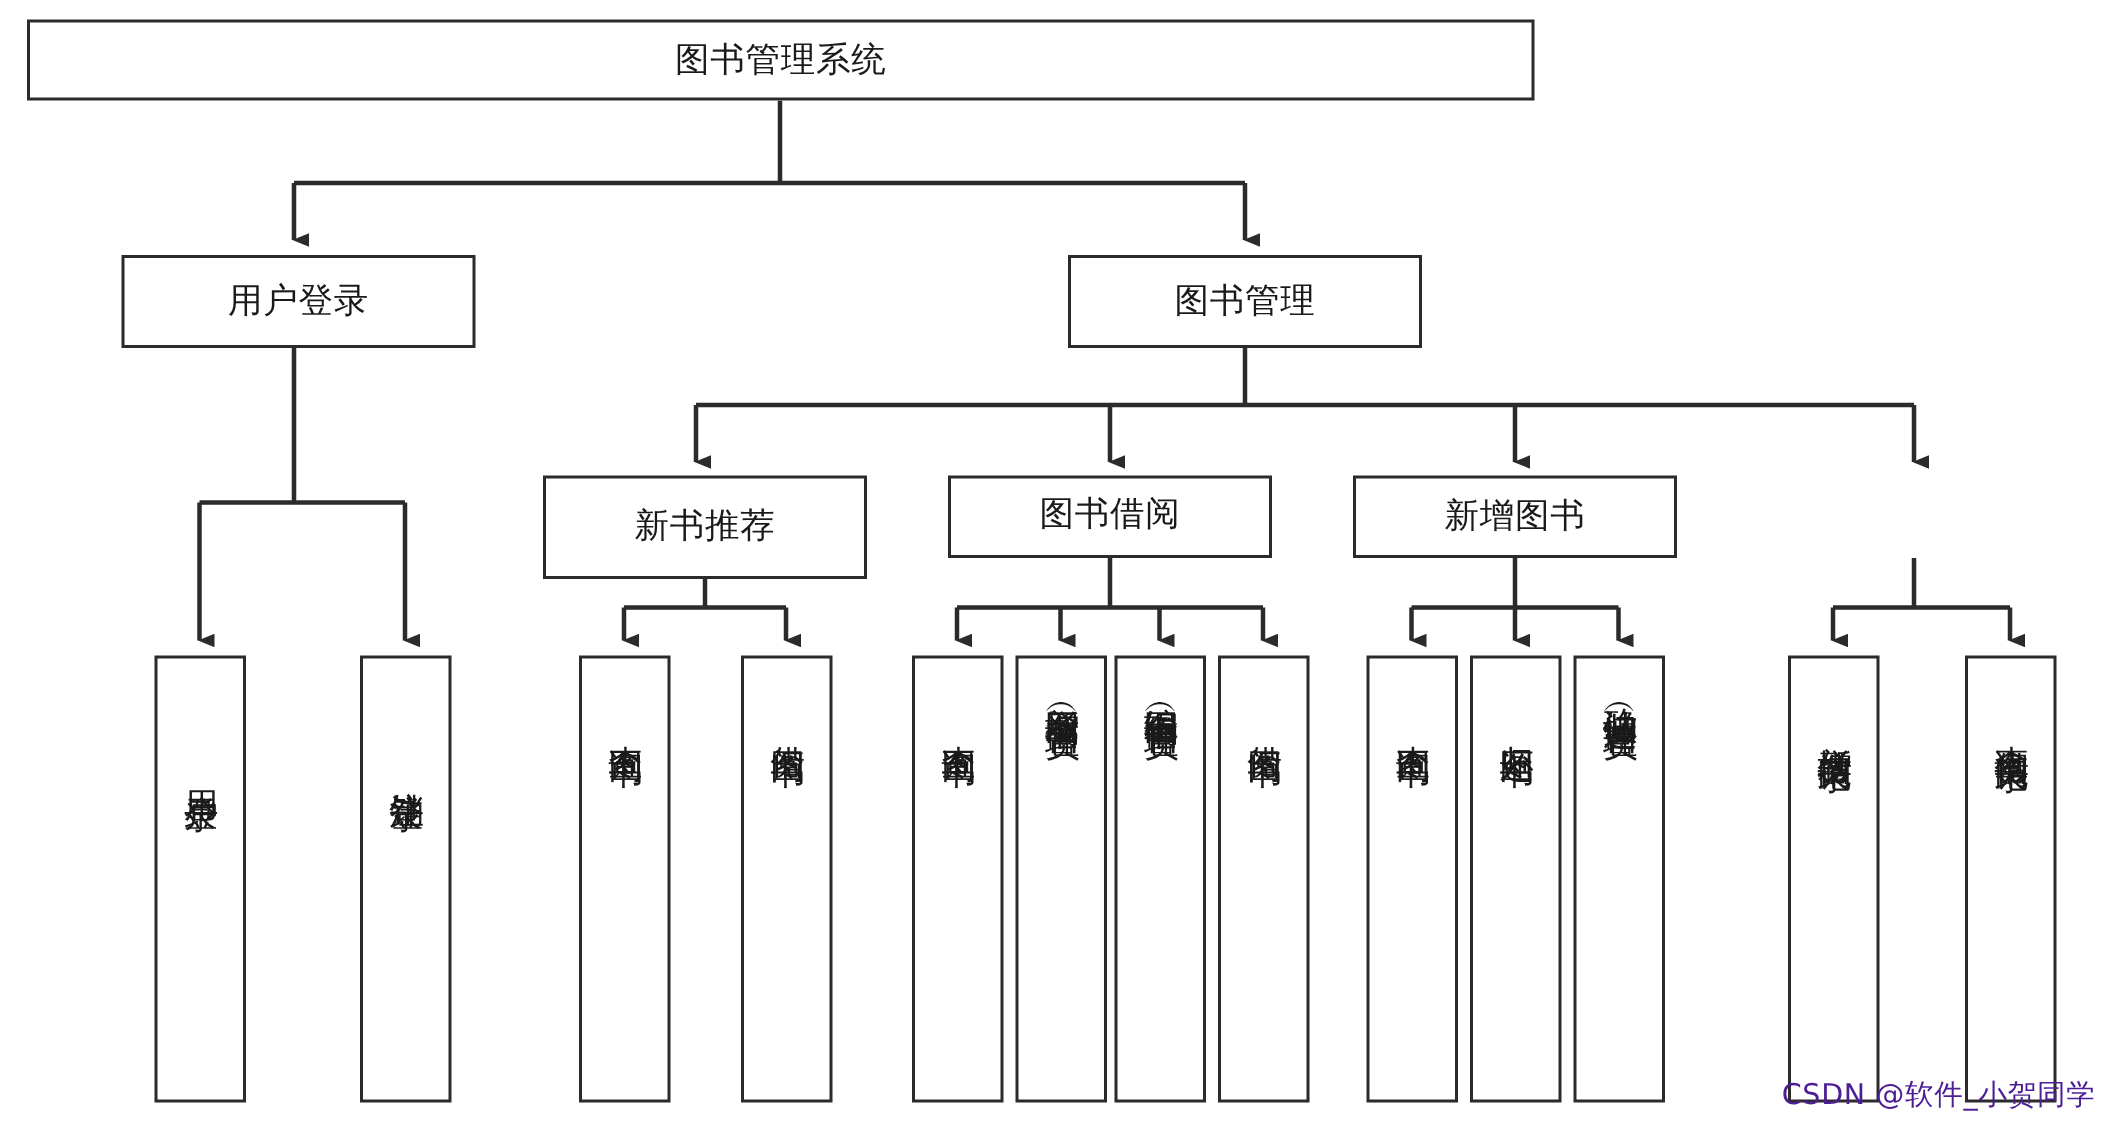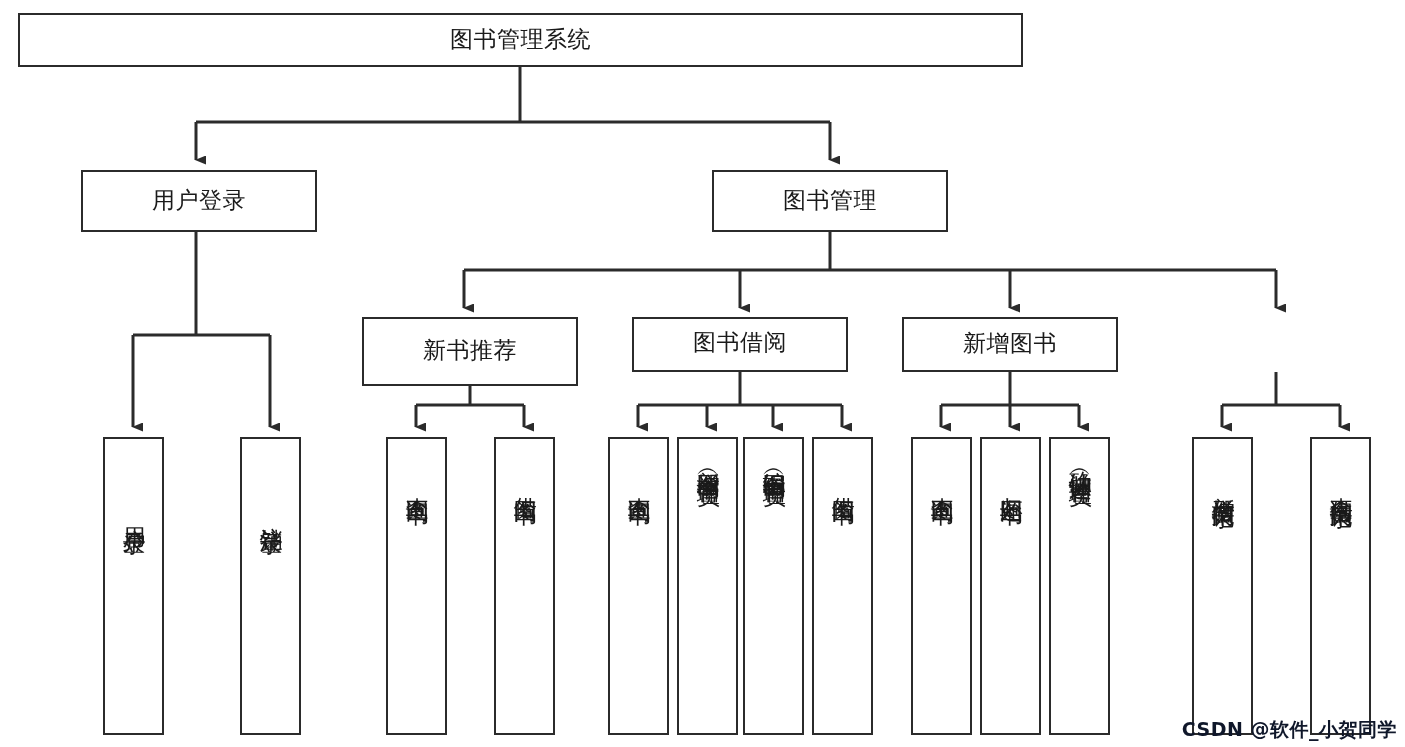--- a/index.html
+++ b/index.html
@@ -66,25 +66,24 @@
     padding-top: 40px;
   }
   .node.vertical.pad-top-sm {
     padding-top: 14px;
   }
   #watermark {
     position: absolute;
     right: 8px;
     bottom: 4px;
     font-size: 19px;
-    color: #0f172a;
+    color: #4c1d95;
     letter-spacing: 0.5px;
     white-space: nowrap;
     user-select: none;
-    font-weight: bold;
   }
 </style>
 </head>
 <body>
 
 <div id="diagram-root">
 
   <svg class="connector-layer" viewBox="0 0 1405 747" xmlns="http://www.w3.org/2000/svg">
     <defs>
       <marker id="arrowhead" markerWidth="9" markerHeight="11" refX="4.5" refY="10" orient="auto" markerUnits="userSpaceOnUse">

